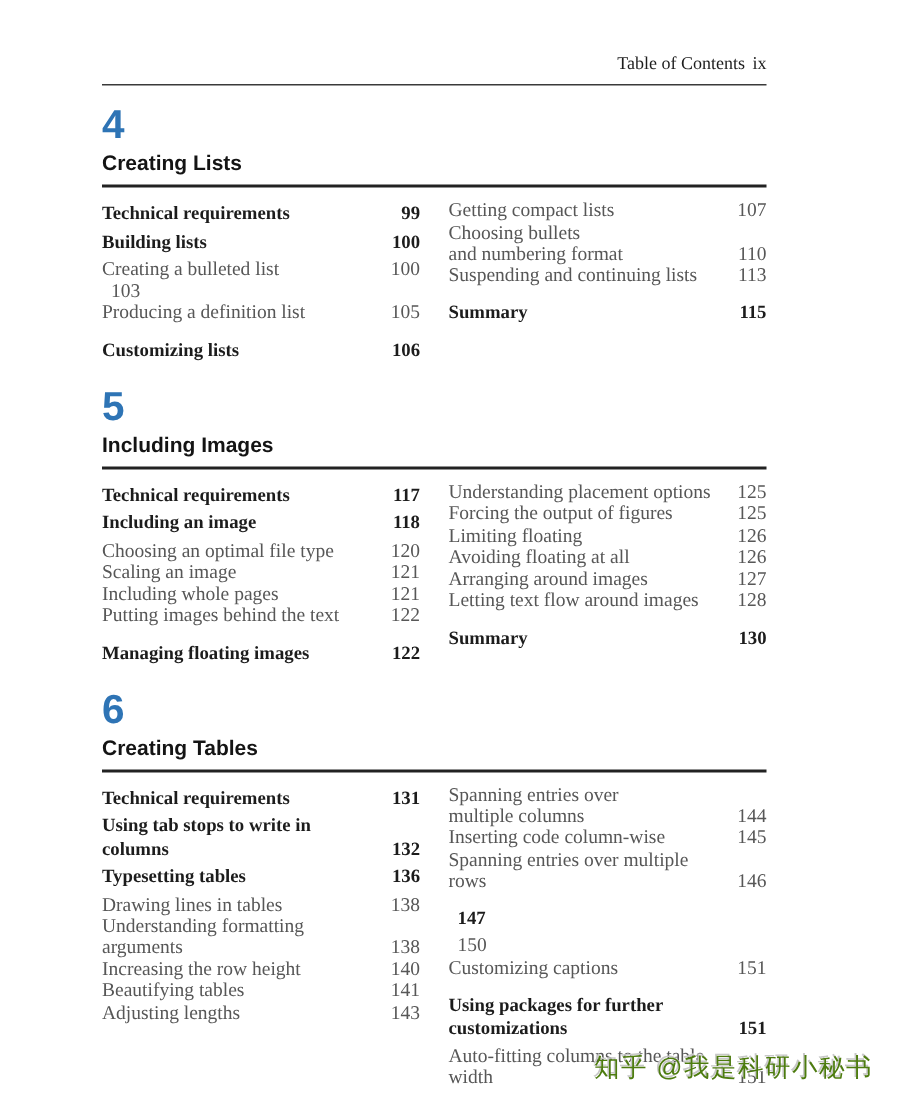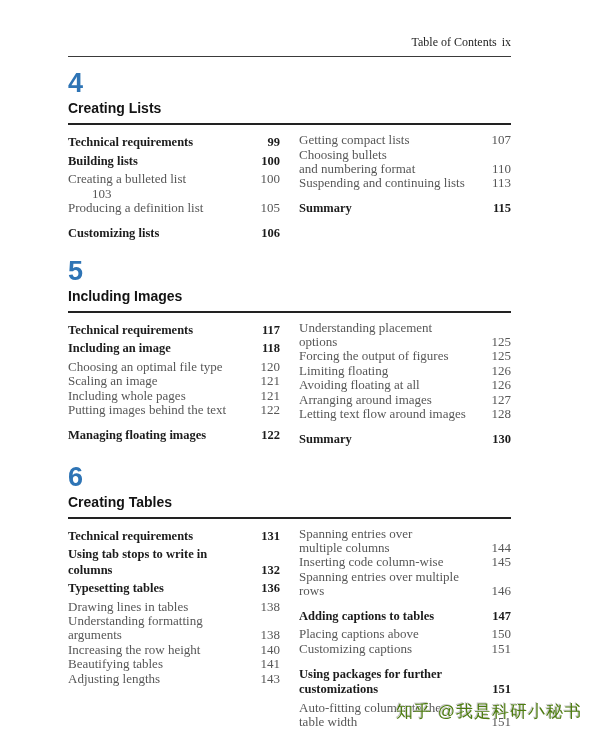--- a/index.html
+++ b/index.html
@@ -67,21 +67,21 @@
     display: flex;
     align-items: flex-end;
     font-family: Liberation Serif, serif;
   }
   .entry .label {
     flex: 1 1 auto;
     white-space: pre-line;
   }
   .entry .page-num {
     flex: 0 0 auto;
-    margin-left: 24px;
+    margin-left: 6px;
     text-align: right;
   }
   .entry.bold {
     font-size: 12.5px;
     line-height: 15.5px;
     font-weight: 700;
     color: #1c1c1c;
     margin: 2px 0 3px 0;
   }
   .entry.sub {
@@ -280,25 +280,23 @@
             </div>
             <div class="entry sub">
               <span class="label">Inserting code column-wise</span>
               <span class="page-num">145</span>
             </div>
             <div class="entry sub">
               <span class="label">Spanning entries over multiple rows</span>
               <span class="page-num">146</span>
             </div>
             <div class="entry bold gap">
-              <span class="label">Adding captions to tables</span>
               <span class="page-num">147</span>
             </div>
             <div class="entry sub">
-              <span class="label">Placing captions above</span>
               <span class="page-num">150</span>
             </div>
             <div class="entry sub">
               <span class="label">Customizing captions</span>
               <span class="page-num">151</span>
             </div>
             <div class="entry bold gap">
               <span class="label">Using packages for further
 customizations</span>
               <span class="page-num">151</span>

